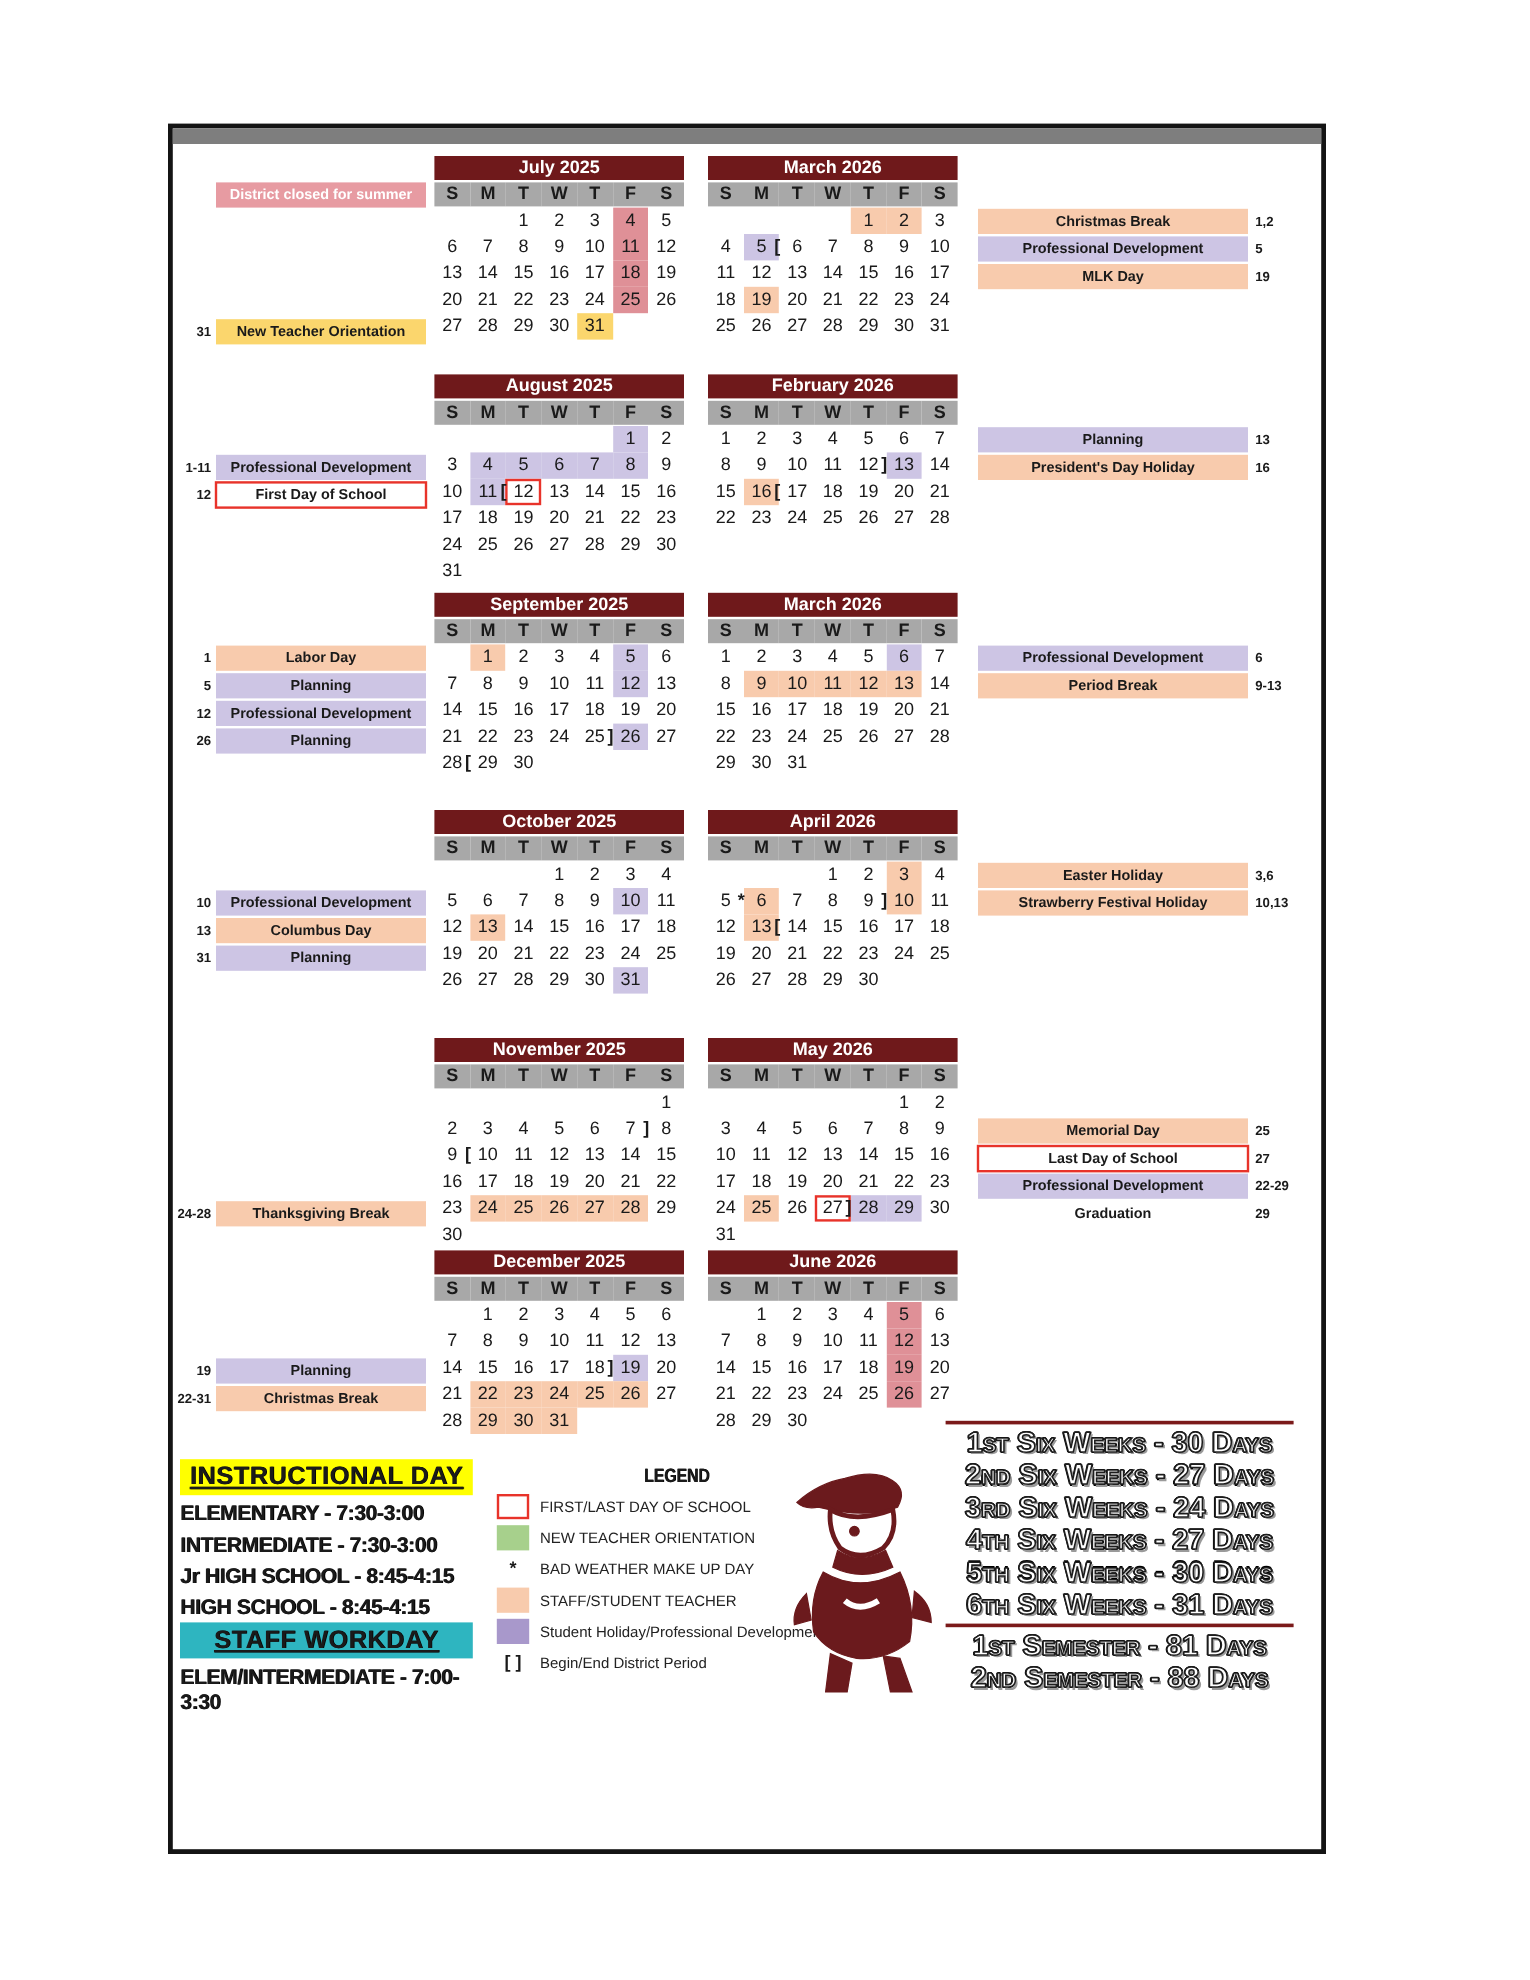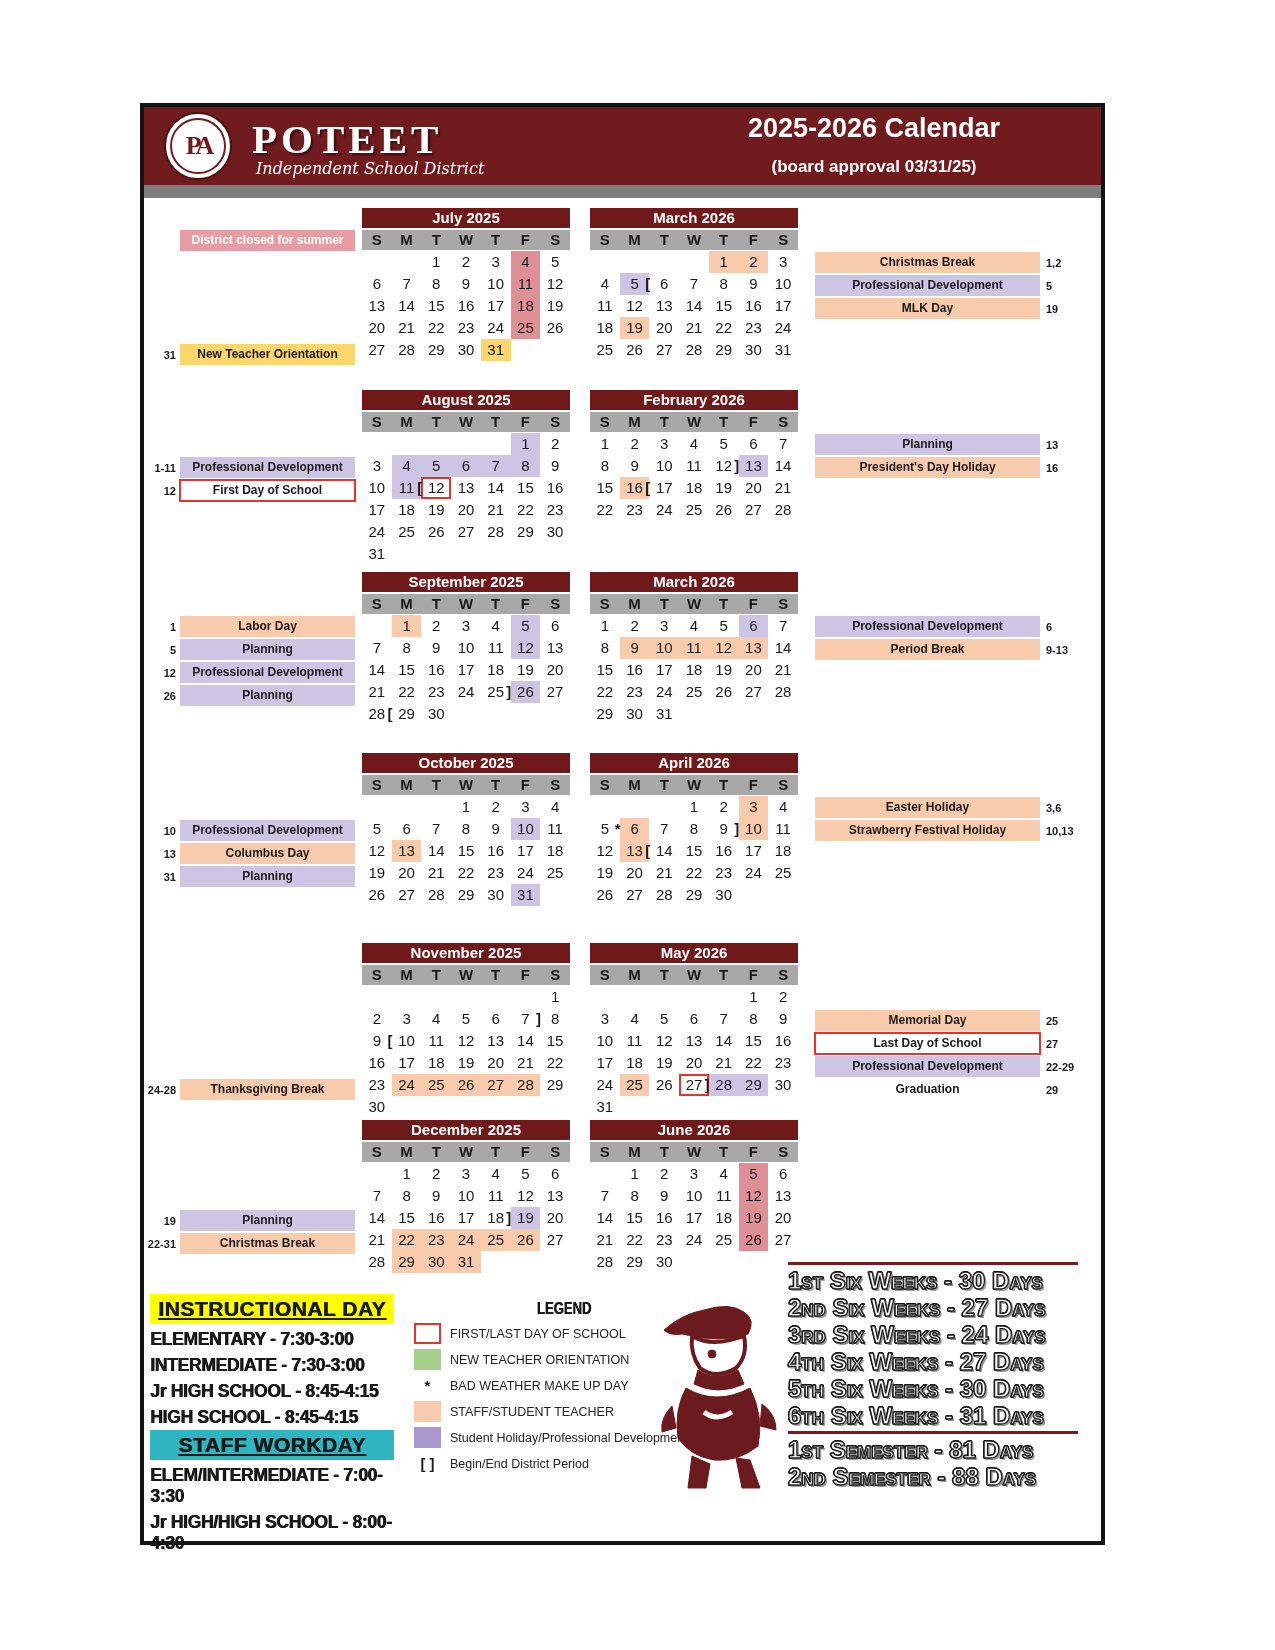--- a/index.html
+++ b/index.html
@@ -56,42 +56,31 @@
   .lg-sw{width:27px;height:21px;flex:none;margin-right:9px;box-sizing:border-box;display:flex;align-items:center;justify-content:center;font-weight:bold;font-size:15px;}
   .sw-redbox{background:#fff;border:2px solid #e8332a;}
   .sw-green{background:#a7d08c;}
   .sw-orange{background:#f8cbad;}
   .sw-purple{background:#a898cb;}
   .sw-char{background:transparent;}
   .lg-label{font-size:12.5px;color:#222;}
   
   .mascot{position:absolute;left:508px;top:1098px;width:140px;height:200px;}
   
-  .sixweeks{position:absolute;left:644px;top:1062px;width:290px;}
+  .sixweeks{position:absolute;left:644px;top:1062px;width:290px;text-align:center;}
   .sw-rule{height:3px;background:#7b1a1a;margin:2px 0;}
   .sw-line{font-weight:bold;font-variant:small-caps;font-size:24px;line-height:27px;color:#fff;
            -webkit-text-stroke:1.3px #1d1d1d;
            text-shadow:2px 2px 0 #9a9a9a, 1px 0 0 #000, -1px 0 0 #000, 0 1px 0 #000, 0 -1px 0 #000;
            letter-spacing:0px;white-space:nowrap;}
 </style>
 </head>
 <body>
 
 <div class="frame">
-  <div class="hdr">
-    <div class="logo">
-      <div class="logo-inner">PA</div>
-    </div>
-    <div class="dist-name">POTEET</div>
-    <div class="dist-sub">Independent School District</div>
-    <div class="hdr-right">
-      <div class="hdr-title">2025-2026 Calendar</div>
-      <div class="hdr-sub">(board approval 03/31/25)</div>
-    </div>
-  </div>
   <div class="hdr-strip"></div>
 
   <div class="content">
     <div id="bands">
         <div class="band" style="top: 10px;">
           <div class="month" style="left: 218px;">
             <div class="m-title">July 2025</div>
             <div class="m-grid m-dow">
               <div class="dcell">S</div>
               <div class="dcell">M</div>
@@ -920,21 +909,20 @@
           <div class="sched-item">INTERMEDIATE - 7:30-3:00</div>
           <div class="sched-item">Jr HIGH SCHOOL - 8:45-4:15</div>
           <div class="sched-item">HIGH SCHOOL - 8:45-4:15</div>
         </div>
     </div>
 
     <div class="staff">
       <span class="block-title">STAFF WORKDAY</span>
       <div id="staff-items">
           <div class="sched-item">ELEM/INTERMEDIATE - 7:00-3:30</div>
-          <div class="sched-item">Jr HIGH/HIGH SCHOOL -  8:00-4:30</div>
         </div>
     </div>
 
     <div class="legend">
       <div class="legend-title">LEGEND</div>
       <div id="legend-items">
           <div class="lg-row">
             <span class="lg-sw sw-redbox"></span>
             <span class="lg-label">FIRST/LAST DAY OF SCHOOL</span>
           </div>

